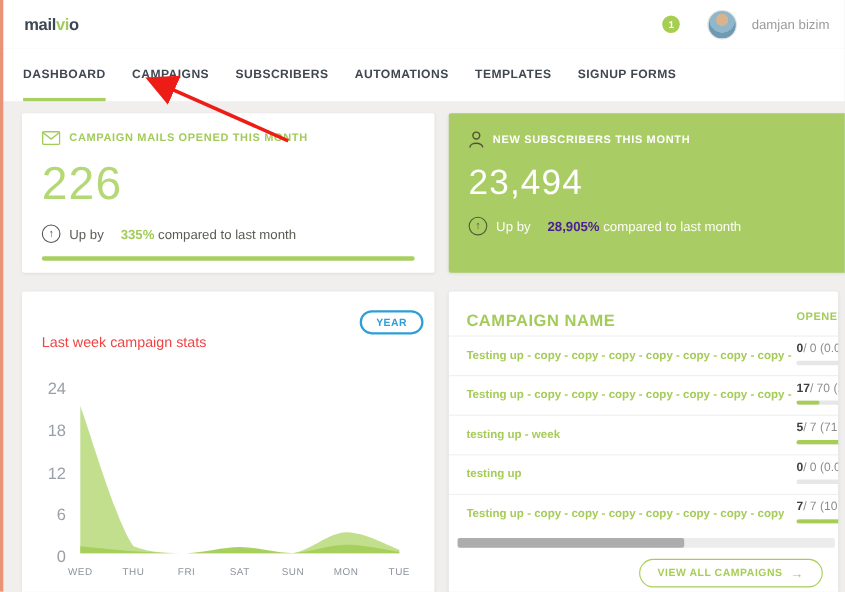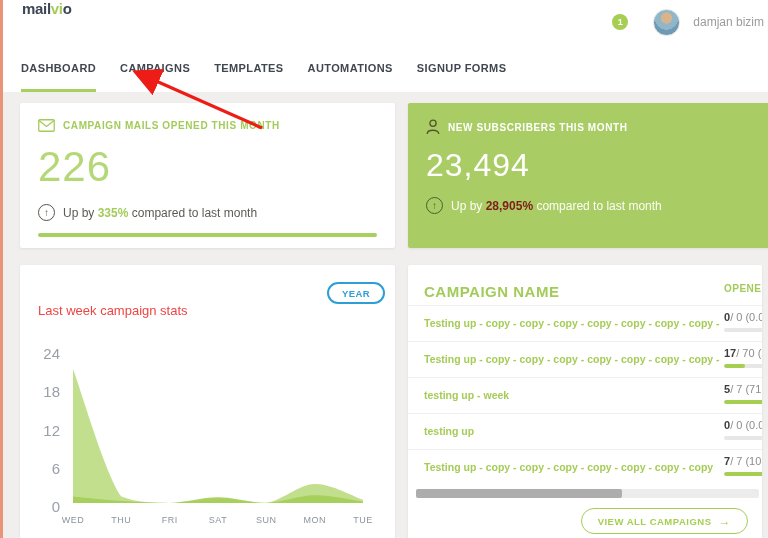--- a/index.html
+++ b/index.html
@@ -4,21 +4,21 @@
 <style>
   * { margin:0; padding:0; box-sizing:border-box; }
   html,body { width:768px; height:538px; overflow:hidden; }
   body {
     font-family:"Liberation Sans","DejaVu Sans",sans-serif;
     background:#f0efed; position:relative; color:#444;
   }
   .left-strip { position:absolute; left:0; top:0; width:3px; height:538px; background:#ea9377; z-index:40; }
 
   
-  header { position:relative; height:44px; background:#fff; display:flex; padding:0 4px 0 22px; }
+  header { position:relative; height:44px; background:#fff; display:flex; align-items:center; padding:0 14px 0 22px; }
   .logo { font-size:15px; font-weight:700; letter-spacing:-0.3px; cursor:default; }
   .logo .lg-dark { color:#3c4654; }
   .logo .lg-green { color:#a3cb5a; }
   .header-right { margin-left:auto; display:flex; align-items:center; gap:13px; }
   .notif-badge { width:16px; height:16px; border-radius:50%; background:#a6ce53; color:#fff;
     font-size:9px; font-weight:700; display:flex; align-items:center; justify-content:center; margin-right:12px; }
   .avatar { width:27px; height:27px; border-radius:50%;
     background: radial-gradient(circle at 50% 32%, #d9b38c 0 26%, #8fb6c9 27% 55%, #6f9ab3 56% 100%);
     border:1px solid #e2e2e2; }
   .username { font-size:12px; color:#9b9b9b; }
@@ -43,23 +43,23 @@
   .stat-value { font-size:42px; font-weight:400; line-height:1; margin-top:14px; letter-spacing:1px; }
   .card-opens .stat-value { color:#b5d877; }
   .card-subs  .stat-value { color:#fff; font-size:32px; }
   .trend-row { display:flex; align-items:center; gap:8px; margin-top:16px; font-size:12px; }
   .card-opens .trend-row { color:#5b5b55; }
   .card-subs  .trend-row { color:#fdfdf6; }
   .trend-icon { width:17px; height:17px; border-radius:50%; border:1.5px solid currentColor;
     display:flex; align-items:center; justify-content:center; font-size:10px; line-height:1; flex:0 0 auto; }
   .card-opens .trend-icon { color:#53534b; }
   .card-subs  .trend-icon { color:#505c33; }
-  .trend-val { font-weight:700; }
+  .trend-val { font-weight:700;margin-left:12px; }
   .card-opens .trend-val { color:#a3cb5a; }
-  .card-subs  .trend-val { color:#7f1d1d; }
+  .card-subs  .trend-val { color:#4c1d95; }
   .stat-underline { position:absolute; left:18px; right:18px; bottom:11px; height:4px; background:#a8d061; border-radius:2px; }
 
   
   .chart-title { position:absolute; left:18px; top:38px; font-size:13px; color:#ef4444; }
   .pill-box { position:absolute; right:10px; top:17px; display:flex; flex-direction:column; align-items:flex-end; gap:7px; }
   .pill-row { display:flex; gap:7px; }
   .pill { height:22px; padding:0 13px; border:2px solid #999; border-radius:12px; background:#fff;
     font-size:9.5px; font-weight:700; letter-spacing:0.4px; display:flex; align-items:center; cursor:pointer; }
   #chart-svg { position:absolute; left:30px; top:78px; }
   .ytick { position:absolute; width:24px; text-align:right; font-size:15px; color:#9aa0a8; }
@@ -99,22 +99,23 @@
   <div class="header-right">
     <div class="notif-badge">1</div>
     <div class="avatar"></div>
     <span class="username">damjan bizim</span>
   </div>
 </header>
 
 <nav>
   <a href="#" class="active">DASHBOARD</a>
   <a href="#">CAMPAIGNS</a>
+  <a href="#">SUBSCRIBERS</a>
+  <a href="#">AUTOMATIONS</a>
   <a href="#">TEMPLATES</a>
-  <a href="#">AUTOMATIONS</a>
   <a href="#">SIGNUP FORMS</a>
 </nav>
 
 <section class="card card-opens">
   <div class="stat-title-row">
     <svg width="17" height="13" viewBox="0 0 17 13">
       <rect x="0.75" y="0.75" width="15.5" height="11.5" rx="1" fill="none" stroke="#a3cb5a" stroke-width="1.3"></rect>
       <path d="M1,1.5 L8.5,7.5 L16,1.5" fill="none" stroke="#a3cb5a" stroke-width="1.3"></path>
     </svg>
     <span class="stat-title">CAMPAIGN MAILS OPENED THIS MONTH</span>

